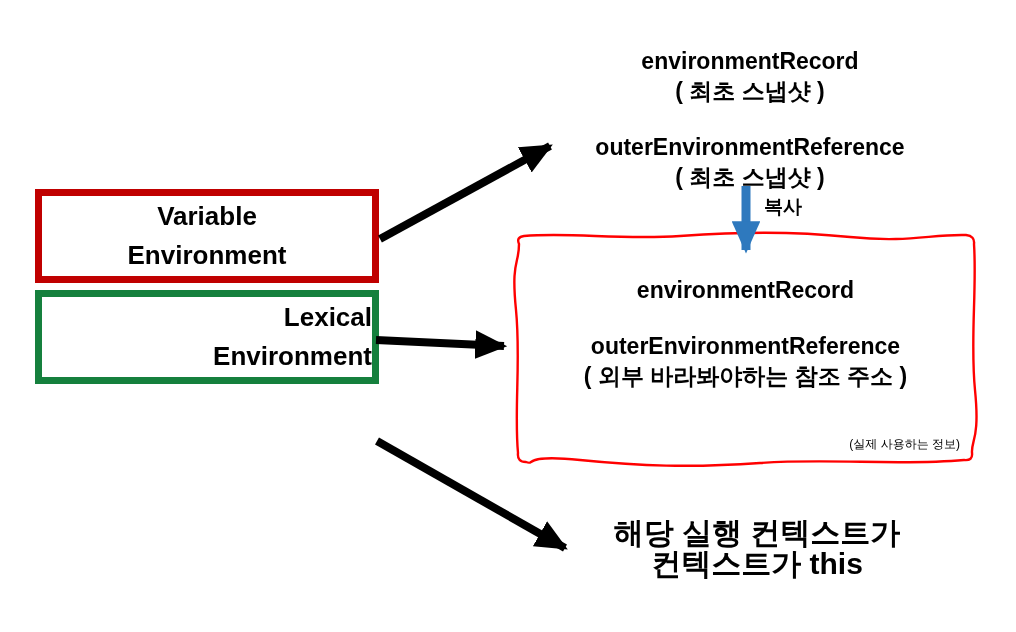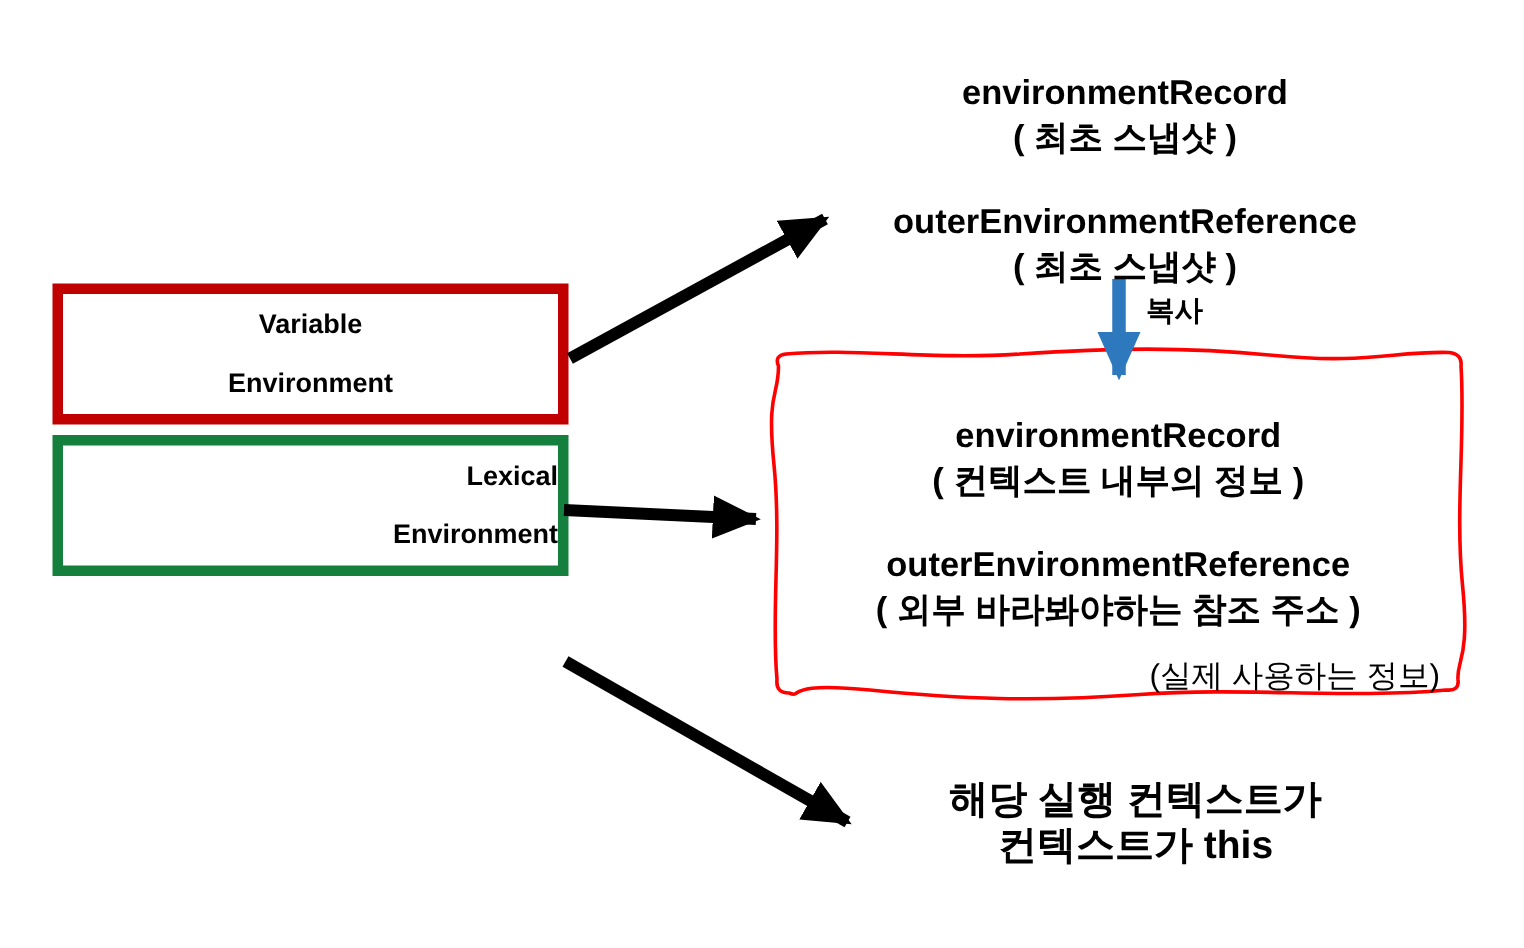--- a/index.html
+++ b/index.html
@@ -12,21 +12,21 @@
     overflow:hidden;
   }
   
   .env-box{
     position:absolute;
     left:35px;width:344px;height:94px;
     box-sizing:border-box;
     background:#fff;
     display:flex;flex-direction:column;
     align-items:center;justify-content:center;
-    font-weight:bold;font-size:18px;line-height:39px;
+    font-weight:bold;font-size:26px;line-height:39px;
     text-align:center;
   }
   #box-variable{top:189px;border:7px solid #C00000;}
   #box-lexical{top:290px;border:7px solid #15803d;align-items:flex-end;}
   #box-this{top:391px;border:7px solid #92D050;}
 
   
   #overlay{
     position:absolute;left:0;top:0;width:1016px;height:632px;
     pointer-events:none;
@@ -45,27 +45,27 @@
     font-weight:bold;font-size:19px;
   }
 
   
   #context-text{
     position:absolute;left:517px;top:275px;width:457px;
     text-align:center;font-weight:bold;font-size:23px;line-height:30px;
   }
   #context-footnote{
     position:absolute;left:530px;top:436px;width:430px;
-    text-align:right;font-size:21px;font-weight:normal;
+    text-align:right;font-size:12px;font-weight:normal;
   }
 
   
   #this-text{
     position:absolute;left:552px;top:517px;width:410px;
-    text-align:center;font-weight:bold;font-size:26px;line-height:31px;
+    text-align:center;font-weight:bold;font-size:30px;line-height:31px;
   }
 </style>
 </head>
 <body>
 
 <div id="canvas">
 
   <div class="env-box" id="box-variable">
     <span>Variable</span>
     <span>Environment</span>
@@ -114,21 +114,20 @@
     <div>environmentRecord</div>
     <div>( 최초 스냅샷 )</div>
     <div class="pair-gap">outerEnvironmentReference</div>
     <div>( 최초 스냅샷 )</div>
   </div>
 
   <div id="copy-label">복사</div>
 
   <div id="context-text">
     <div>environmentRecord</div>
-    <div>( 컨텍스트 내부의 정보 )</div>
     <div class="pair-gap">outerEnvironmentReference</div>
     <div>( 외부 바라봐야하는 참조 주소 )</div>
   </div>
   <div id="context-footnote">(실제 사용하는 정보)</div>
 
   <div id="this-text">
     <div>해당 실행 컨텍스트가</div>
     <div>컨텍스트가 this</div>
   </div>
 

